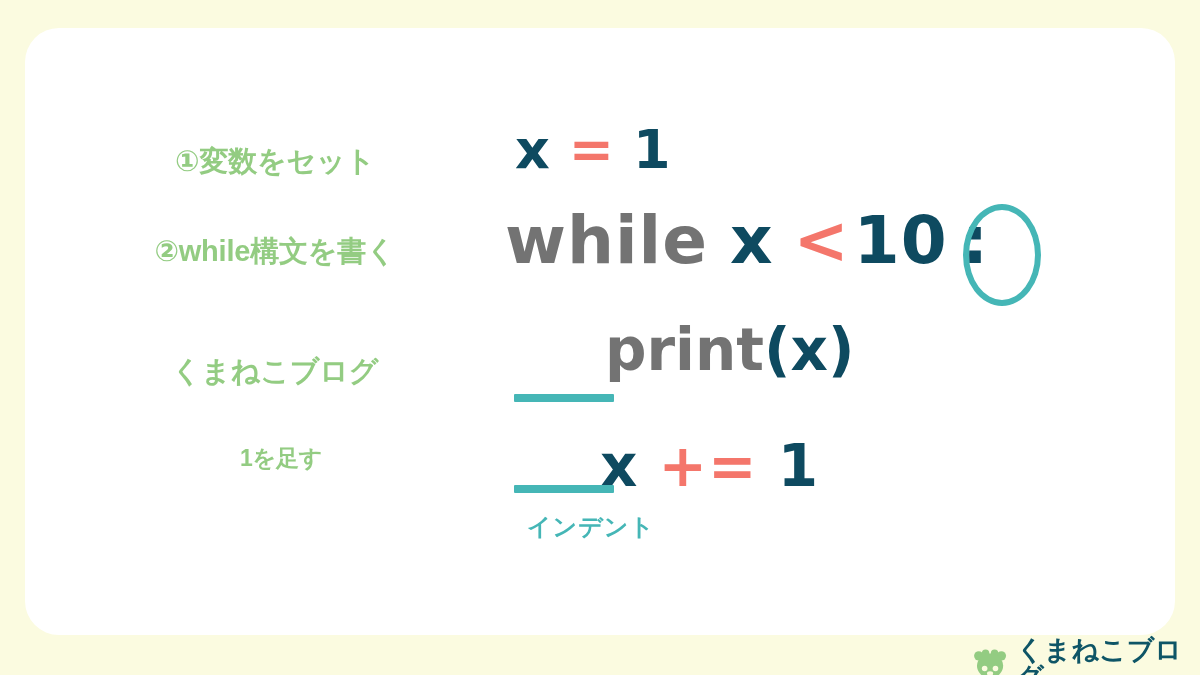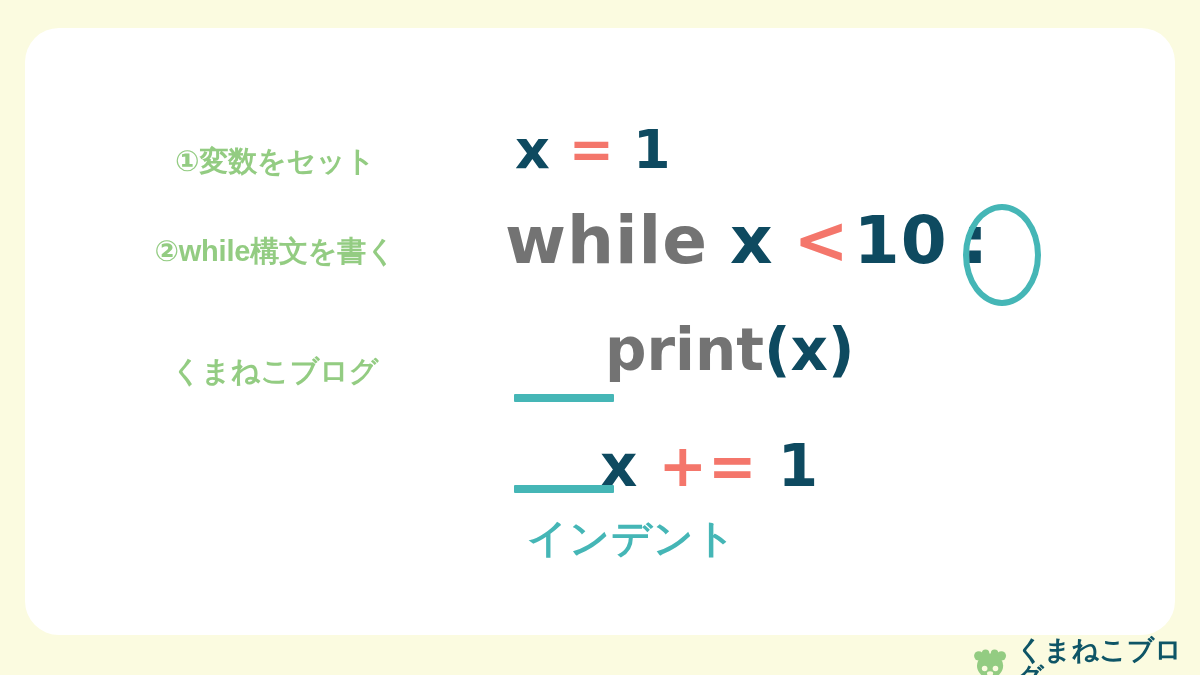--- a/index.html
+++ b/index.html
@@ -94,21 +94,21 @@
     background: #45B6B6;
     border-radius: 1px;
   }
   #indent-bar-1 { left: 514px; top: 394px; width: 100px; }
   #indent-bar-2 { left: 514px; top: 485px; width: 100px; }
 
   #indent-label {
     position: absolute;
     left: 527px;
     top: 511px;
-    font-size: 40px;
+    font-size: 24px;
     font-weight: bold;
     color: #45B6B6;
     letter-spacing: 1px;
   }
 
   
   #logo {
     position: absolute;
     left: 972px;
     top: 637px;
@@ -140,20 +140,21 @@
 
     <div class="step step-2">
       <span>②while構文を書く</span>
     </div>
 
     <div class="step step-3">
       <span>くまねこブログ</span>
     </div>
 
     <div class="step step-4">
+      <span class="sub">1を足す</span>
     </div>
 
   </div>
 
   <div id="code">
 
     <div class="code-line line-1"><span class="var">x</span><span class="op" style="margin-left:18px">=</span><span class="num" style="margin-left:18px">1</span></div>
 
     <div class="code-line line-2"><span class="kw">while</span><span class="var" style="margin-left:22px">x</span><span class="op" style="margin-left:20px">&lt;</span><span class="num" style="margin-left:4px">10</span><span class="punc" style="margin-left:14px">:</span></div>
 

